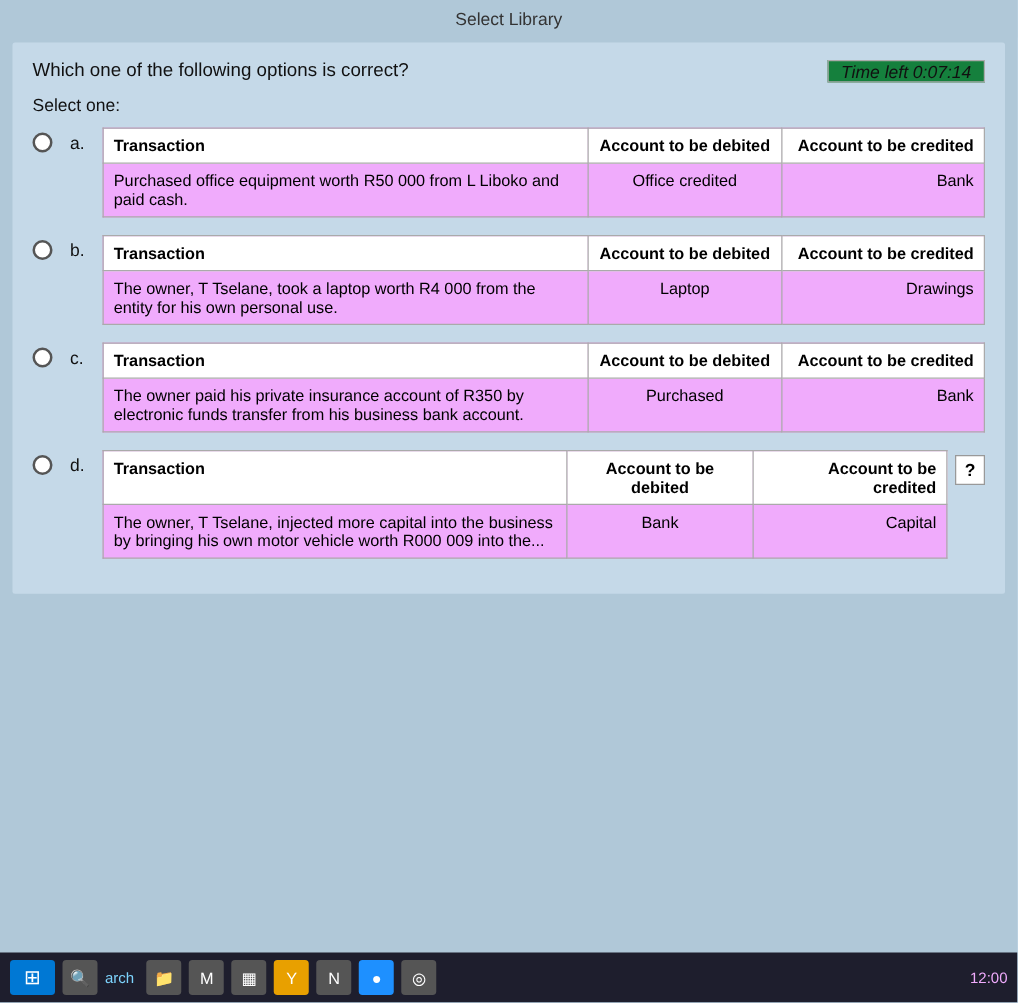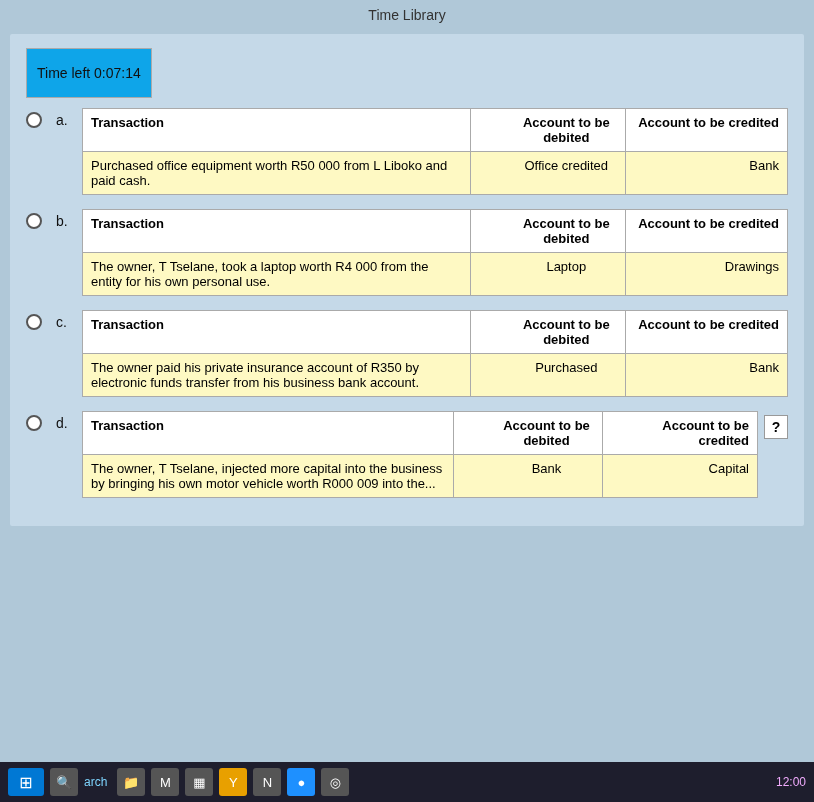--- a/index.html
+++ b/index.html
@@ -37,27 +37,28 @@
       margin-bottom: 10px;
     }
 
     .question-text {
       font-size: 15px;
       color: #111;
       font-weight: normal;
     }
 
     .timer-box {
-      background: #0ea5e9;
+      background: #15803d;
       border: 1px solid #aaa;
-      padding: 16px 10px;
+      padding: 0 10px;
       font-size: 14px;
       color: #111;
       white-space: nowrap;
       font-weight: normal;
+      font-style: italic;
     }
 
     .select-one {
       font-size: 14px;
       color: #111;
       margin-bottom: 10px;
     }
 
     .option-row {
       display: flex;
@@ -90,21 +91,21 @@
       flex-shrink: 0;
     }
 
     .option-table-wrap {
       flex: 1;
     }
 
     .option-table {
       width: 100%;
       border-collapse: collapse;
-      background: #fef9c3;
+      background: #f0abfc;
       font-size: 13px;
     }
 
     .option-table th, .option-table td {
       border: 1px solid #aaa;
       padding: 6px 8px;
       vertical-align: top;
     }
 
     .option-table th {
@@ -113,21 +114,20 @@
       text-align: left;
     }
 
     .option-table .col-transaction {
       width: 55%;
     }
 
     .option-table .col-debit {
       width: 22%;
       text-align: center;
-      padding-left: 45px;
     }
 
     .option-table .col-credit {
       width: 23%;
       text-align: right;
     }
 
     .option-table .header-row th {
       font-weight: bold;
       font-size: 13px;
@@ -204,29 +204,31 @@
     .arch-label {
       color: #7dd3fc;
       font-size: 12px;
       margin-right: 4px;
     }
   </style>
 </head>
 <body>
 
 <div class="top-bar">
-  <span>Time Library</span>
+  <span>Select Library</span>
 </div>
 
 <div class="main-content">
 
   <div class="question-header">
+    <span class="question-text">Which one of the following options is correct?</span>
     <div class="timer-box">Time left 0:07:14</div>
   </div>
 
+  <div class="select-one">Select one:</div>
 
   <div class="option-row">
     <div class="radio-col">
       <div class="radio-btn"></div>
     </div>
     <div class="option-label">a.</div>
     <div class="option-table-wrap">
       <table class="option-table">
         <thead>
           <tr class="header-row">

